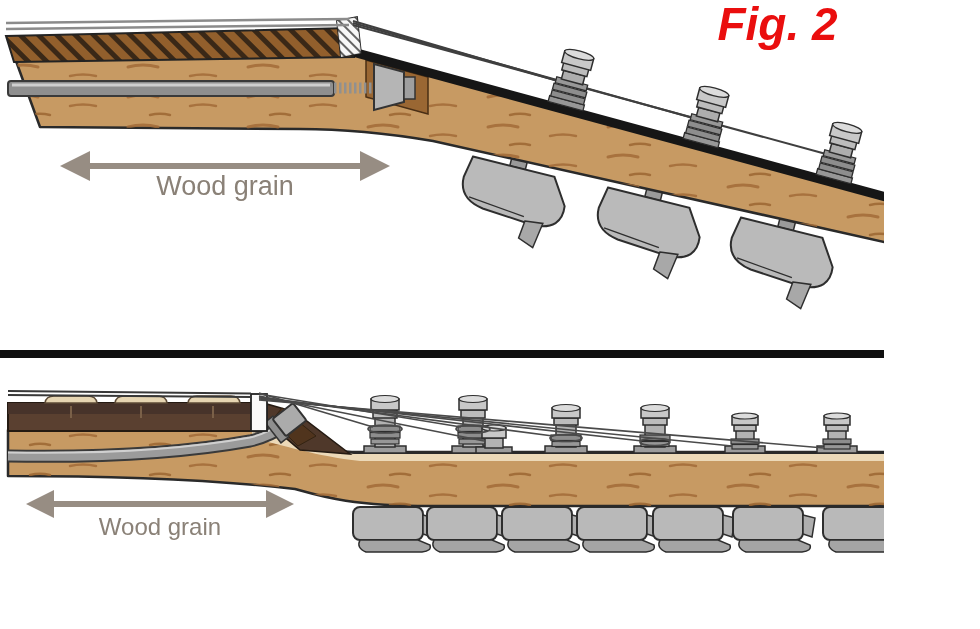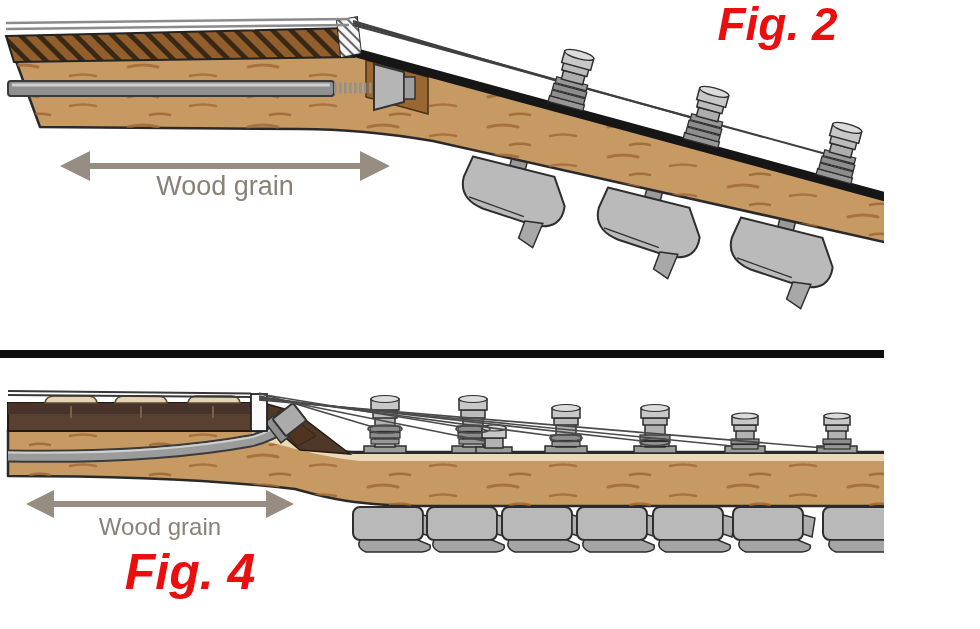--- a/index.html
+++ b/index.html
@@ -232,15 +232,14 @@
       <line x1="46" y1="504" x2="274" y2="504" stroke="#978d83" stroke-width="6"></line>
       <polygon points="26,504 54,490 54,518"></polygon>
       <polygon points="294,504 266,490 266,518"></polygon>
     </g>
   </g>
 </svg>
 
 <div class="lbl fig-label" style="left:685px;top:0px;width:185px;font-size:46px;">Fig. 2</div>
 <div class="lbl caption" style="left:125px;top:172px;width:200px;font-size:27px;">Wood grain</div>
 <div class="lbl caption" style="left:60px;top:514px;width:200px;font-size:24px;">Wood grain</div>
-<div class="lbl fig-label" style="left:100px;top:546px;width:180px;font-size:50px;">Fig. 4</div>
 
 </div>
 
 </body></html>

